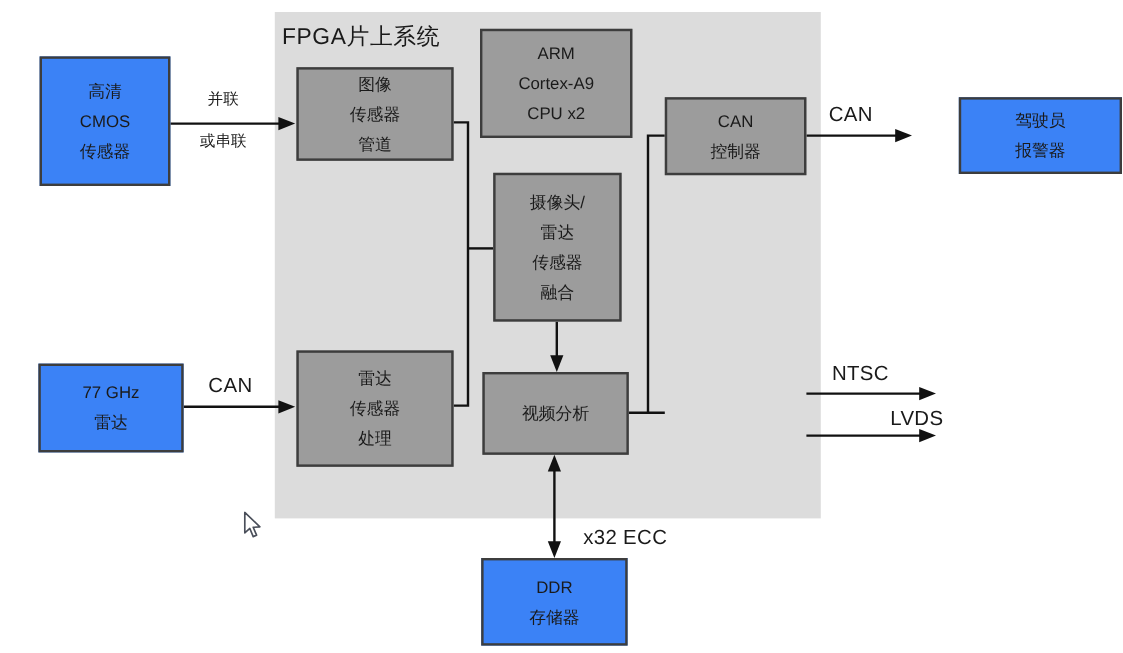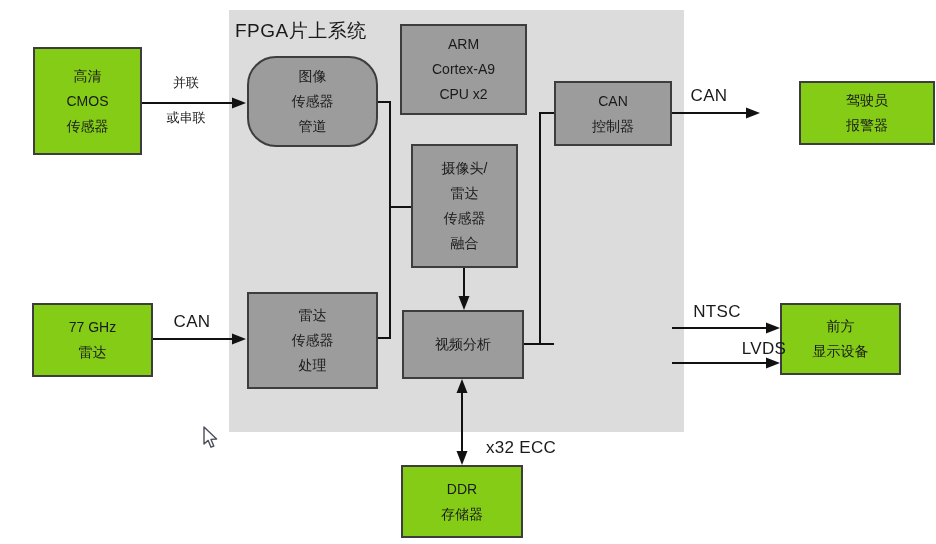--- a/index.html
+++ b/index.html
@@ -29,21 +29,21 @@
     border: 2px solid #3d3d3d;
     display: flex;
     align-items: center;
     justify-content: center;
     text-align: center;
     white-space: pre-line;
     font-size: 14px;
     line-height: 25px;
     z-index: 2;
   }
-  .box.outer { background: #84cc16; }
+  .box.outer { background: #3b82f6; }
   .box.inner { background: #9c9c9c; }
   .wires {
     position: absolute;
     left: 0; top: 0;
     z-index: 1;
   }
   .edge-label {
     position: absolute;
     transform: translateX(-50%);
     white-space: nowrap;
@@ -90,26 +90,24 @@
     </g>
   </svg>
 
   <div class="box outer" style="left:33px; top:47px; width:109px; height:108px;">高清
 CMOS
 传感器</div>
   <div class="box outer" style="left:32px; top:303px; width:121px; height:74px;">77 GHz
 雷达</div>
   <div class="box outer" style="left:799px; top:81px; width:136px; height:64px;">驾驶员
 报警器</div>
-  <div class="box outer" style="left:780px; top:303px; width:121px; height:72px;">前方
-显示设备</div>
   <div class="box outer" style="left:401px; top:465px; width:122px; height:73px;">DDR
 存储器</div>
 
-  <div class="box inner" style="left:247px; top:56px; width:131px; height:91px;border-radius:29px;">图像
+  <div class="box inner" style="left:247px; top:56px; width:131px; height:78px;">图像
 传感器
 管道</div>
   <div class="box inner" style="left:400px; top:24px; width:127px; height:91px;">ARM
 Cortex-A9
 CPU x2</div>
   <div class="box inner" style="left:411px; top:144px; width:107px; height:124px;">摄像头/
 雷达
 传感器
 融合</div>
   <div class="box inner" style="left:247px; top:292px; width:131px; height:97px;">雷达

